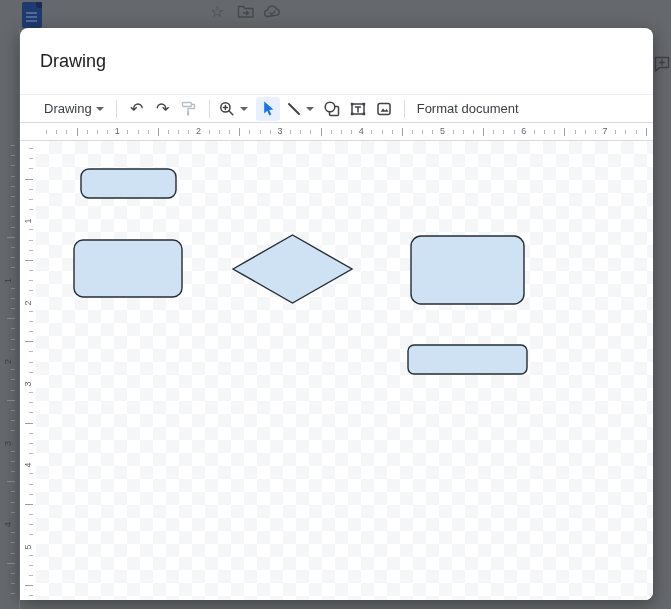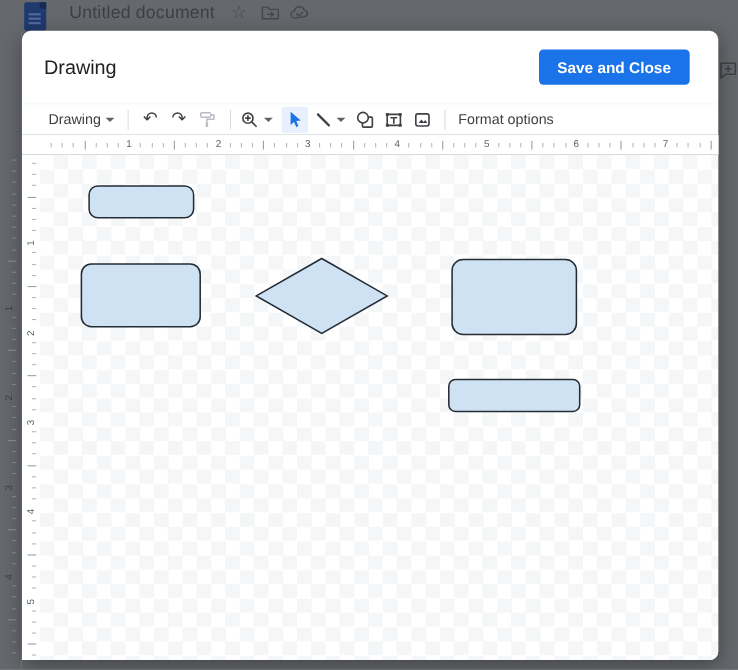--- a/index.html
+++ b/index.html
@@ -66,21 +66,20 @@
 </head>
 <body>
 
 <div class="topbar">
   <div class="docs-icon">
     <div class="fold"></div>
     <div class="l" style="top:10px"></div>
       <div class="l" style="top:14px"></div>
       <div class="l" style="top:18px"></div>
   </div>
-  <div class="doc-title">Untitled document</div>
   <div class="tb-ico star">☆</div>
   <svg class="tb-ico" style="left:237px" width="18" height="15" viewBox="0 0 18 15">
     <path class="svgico" d="M1.5 2.5 h5 l1.5 2 h8 v8.5 h-14.5 z"></path>
     <path class="svgico" d="M6.5 9 h5 M9.6 7.2 L11.5 9 l-1.9 1.8"></path>
   </svg>
   <svg class="tb-ico" style="left:263px" width="19" height="16" viewBox="0 0 19 16">
     <path class="svgico" d="M5 12.5 a3.2 3.2 0 0 1 -.3-6.4 a4.6 4.6 0 0 1 8.9-.9 a3 3 0 0 1 .4 5.9 z"></path>
     <path class="svgico" d="M6.8 8.6 l1.9 1.9 l3.4 -3.4"></path>
   </svg>
 </div>
@@ -135,21 +134,20 @@
 
 <svg class="comment-btn" width="16" height="17" viewBox="0 0 16 17">
   <path d="M1.5 1.5 h13 v10 h-9 l-4 3.5 z" fill="none" stroke="#3e4145" stroke-width="1.4" stroke-linejoin="round"></path>
   <path d="M8 4 v5 M5.5 6.5 h5" stroke="#3e4145" stroke-width="1.4" stroke-linecap="round"></path>
 </svg>
 
 <div class="dialog">
 
   <div class="dlg-header">
     <div class="dlg-title">Drawing</div>
-    <button class="save-btn">Save and Close</button>
   </div>
 
   <div class="toolbar">
     <div class="txtbtn">
       <span>Drawing</span>
       <span class="caret"></span>
     </div>
     <div class="tsep"></div>
 
     <div class="tool arrows">↶</div>
@@ -205,21 +203,21 @@
     </div>
 
     <div class="tool">
       <svg width="18" height="18" viewBox="0 0 18 18">
         <rect class="ticon" x="3" y="3.5" width="12" height="11" rx="2"></rect>
         <path d="M5.5 11.8 l2.6-3.2 2 2.2 1.5-1.8 1.9 2.8 z" fill="#3f4245"></path>
       </svg>
     </div>
 
     <div class="tsep"></div>
-    <div class="txtbtn">Format options</div>
+    <div class="txtbtn">Format document</div>
   </div>
 
   <div class="ruler-row">
     <div class="ruler-corner"></div>
     <div class="hruler" id="hruler">
         <div class="tick" style="left: 10.1625px; top: 7px; height: 4px;"></div>
         <div class="tick" style="left: 20.325px; top: 7px; height: 4px;"></div>
         <div class="tick" style="left: 30.4875px; top: 7px; height: 4px;"></div>
         <div class="tick half" style="left: 40.65px; top: 5px; height: 8px;"></div>
         <div class="tick" style="left: 50.8125px; top: 7px; height: 4px;"></div>

